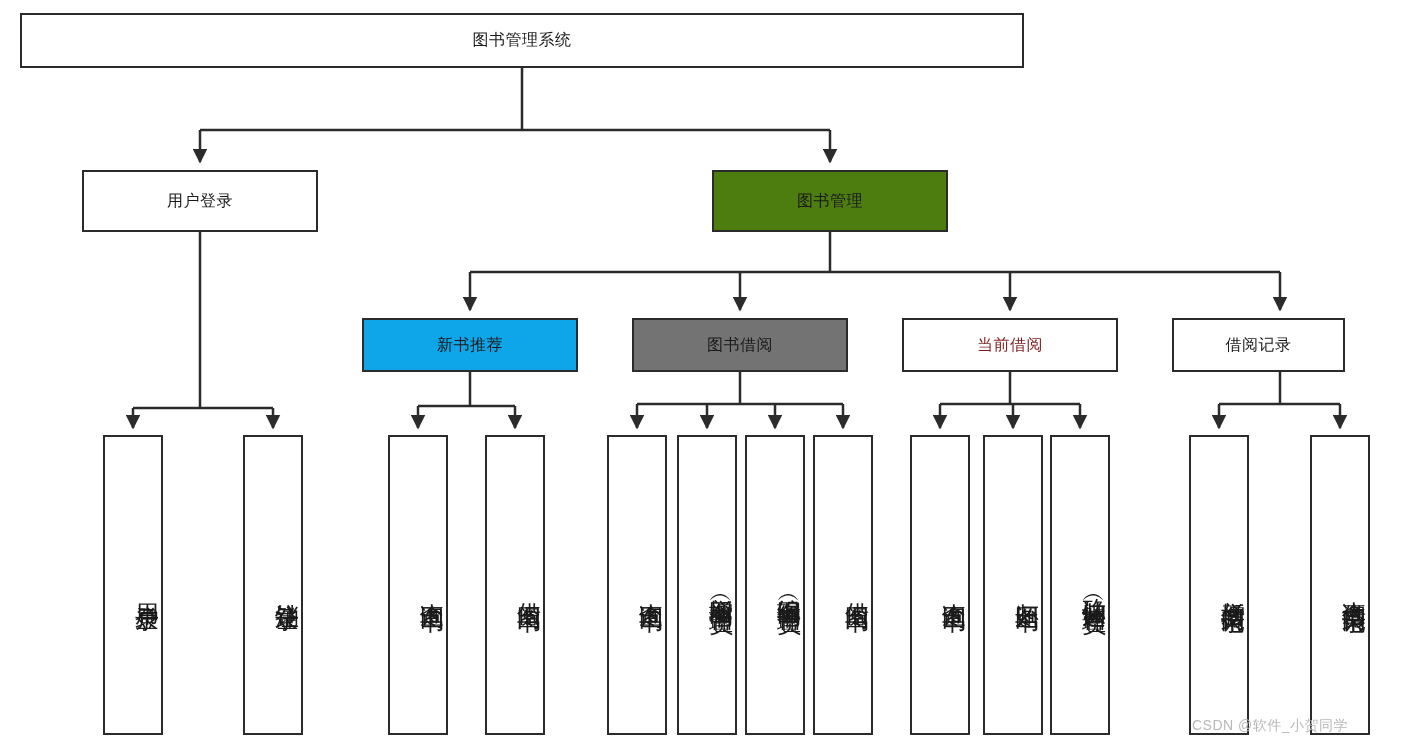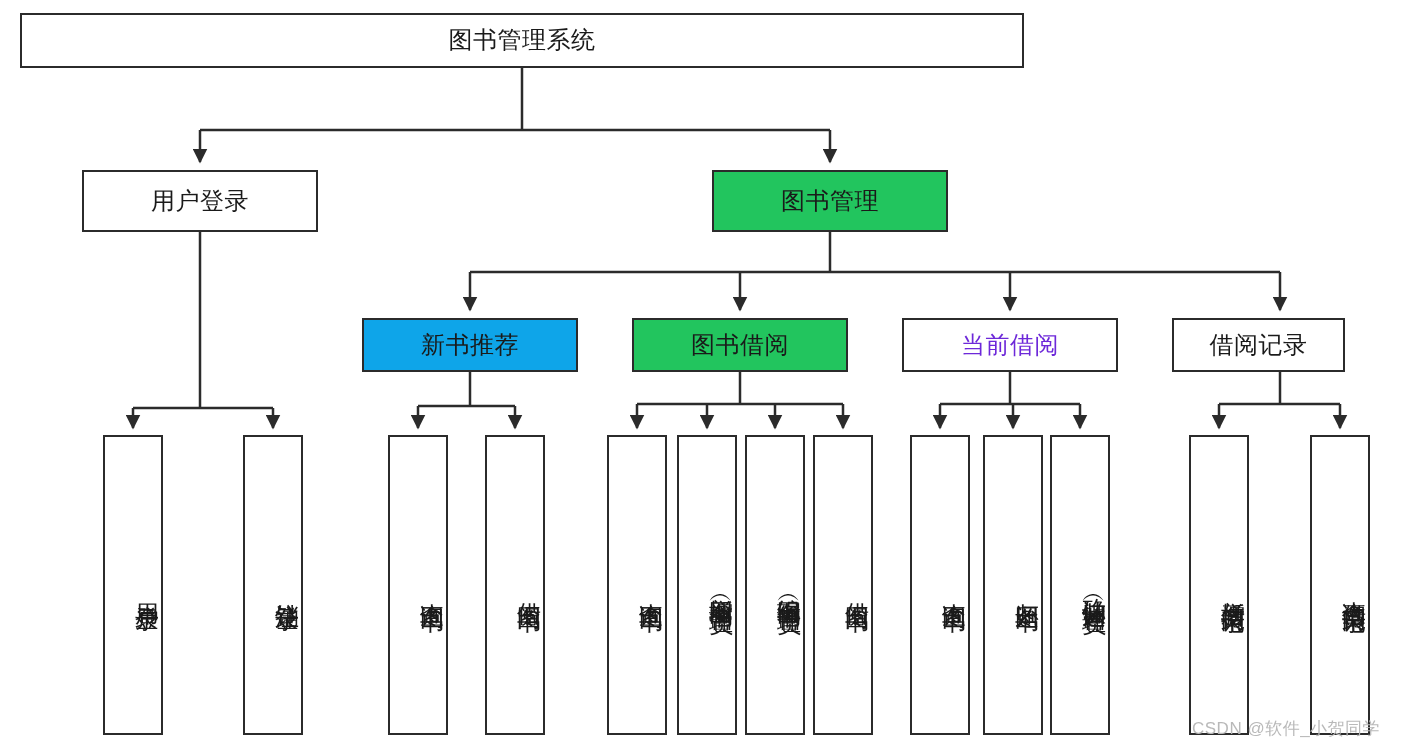--- a/index.html
+++ b/index.html
@@ -31,41 +31,41 @@
     box-sizing: border-box;
     border: 2.5px solid #2b2b2b;
     background: #ffffff;
     display: flex;
     align-items: center;
     justify-content: center;
     color: #1a1a1a;
     line-height: 1.18;
   }
   .node.h {
-    font-size: 24px;
+    font-size: 16px;
     letter-spacing: 0.5px;
     text-align: right;
   }
   .node.leaf {
     font-size: 24px;
     writing-mode: vertical-rl;
     text-orientation: upright;
     letter-spacing: 2px;
     align-items: flex-start;
     justify-content: center;
     padding-top: 6px;
   }
   .node.leaf > span {
     writing-mode: vertical-rl;
     text-orientation: upright;
     display: block;
   }
   .watermark {
     position: absolute;
-    font-size: 17px;
+    font-size: 14px;
     color: #b9b9b9;
     white-space: nowrap;
     letter-spacing: 0.5px;
   }
 </style>
 </head>
 <body>
 
 <div id="canvas">
 
@@ -119,31 +119,31 @@
     </g>
   </svg>
 
   <div class="node h" style="left: 20px; top: 13px; width: 1004px; height: 55px; border-color: rgb(43, 43, 43); background: rgb(255, 255, 255); color: rgb(26, 26, 26);">
     <span>图书管理系统</span>
   </div>
 
   <div class="node h" style="left: 82px; top: 170px; width: 236px; height: 62px; border-color: rgb(43, 43, 43); background: rgb(255, 255, 255); color: rgb(26, 26, 26);">
     <span>用户登录</span>
   </div>
-  <div class="node h" style="left: 712px; top: 170px; width: 236px; height: 62px; border-color: rgb(43, 43, 43); background: #22c55e; color: rgb(26, 26, 26);">
+  <div class="node h" style="left: 712px; top: 170px; width: 236px; height: 62px; border-color: rgb(43, 43, 43); background: #4d7c0f; color: rgb(26, 26, 26);">
     <span>图书管理</span>
   </div>
 
   <div class="node h" style="left: 362px; top: 318px; width: 216px; height: 54px; border-color: rgb(43, 43, 43); background: #0ea5e9; color: rgb(26, 26, 26);">
     <span>新书推荐</span>
   </div>
-  <div class="node h" style="left: 632px; top: 318px; width: 216px; height: 54px; border-color: rgb(43, 43, 43); background: #22c55e; color: rgb(26, 26, 26);">
+  <div class="node h" style="left: 632px; top: 318px; width: 216px; height: 54px; border-color: rgb(43, 43, 43); background: #737373; color: rgb(26, 26, 26);">
     <span>图书借阅</span>
   </div>
-  <div class="node h" style="left: 902px; top: 318px; width: 216px; height: 54px; border-color: rgb(43, 43, 43); background: rgb(255, 255, 255); color: #6d28d9;">
+  <div class="node h" style="left: 902px; top: 318px; width: 216px; height: 54px; border-color: rgb(43, 43, 43); background: rgb(255, 255, 255); color: #7f1d1d;">
     <span>当前借阅</span>
   </div>
   <div class="node h" style="left: 1172px; top: 318px; width: 173px; height: 54px; border-color: rgb(43, 43, 43); background: rgb(255, 255, 255); color: rgb(26, 26, 26);">
     <span>借阅记录</span>
   </div>
 
   <div class="node leaf" style="left: 103px; top: 435px; width: 60px; height: 300px; border-color: rgb(43, 43, 43); background: rgb(255, 255, 255); color: rgb(26, 26, 26);">
     <span>用户登录</span>
   </div>
   <div class="node leaf" style="left: 243px; top: 435px; width: 60px; height: 300px; border-color: rgb(43, 43, 43); background: rgb(255, 255, 255); color: rgb(26, 26, 26);">

